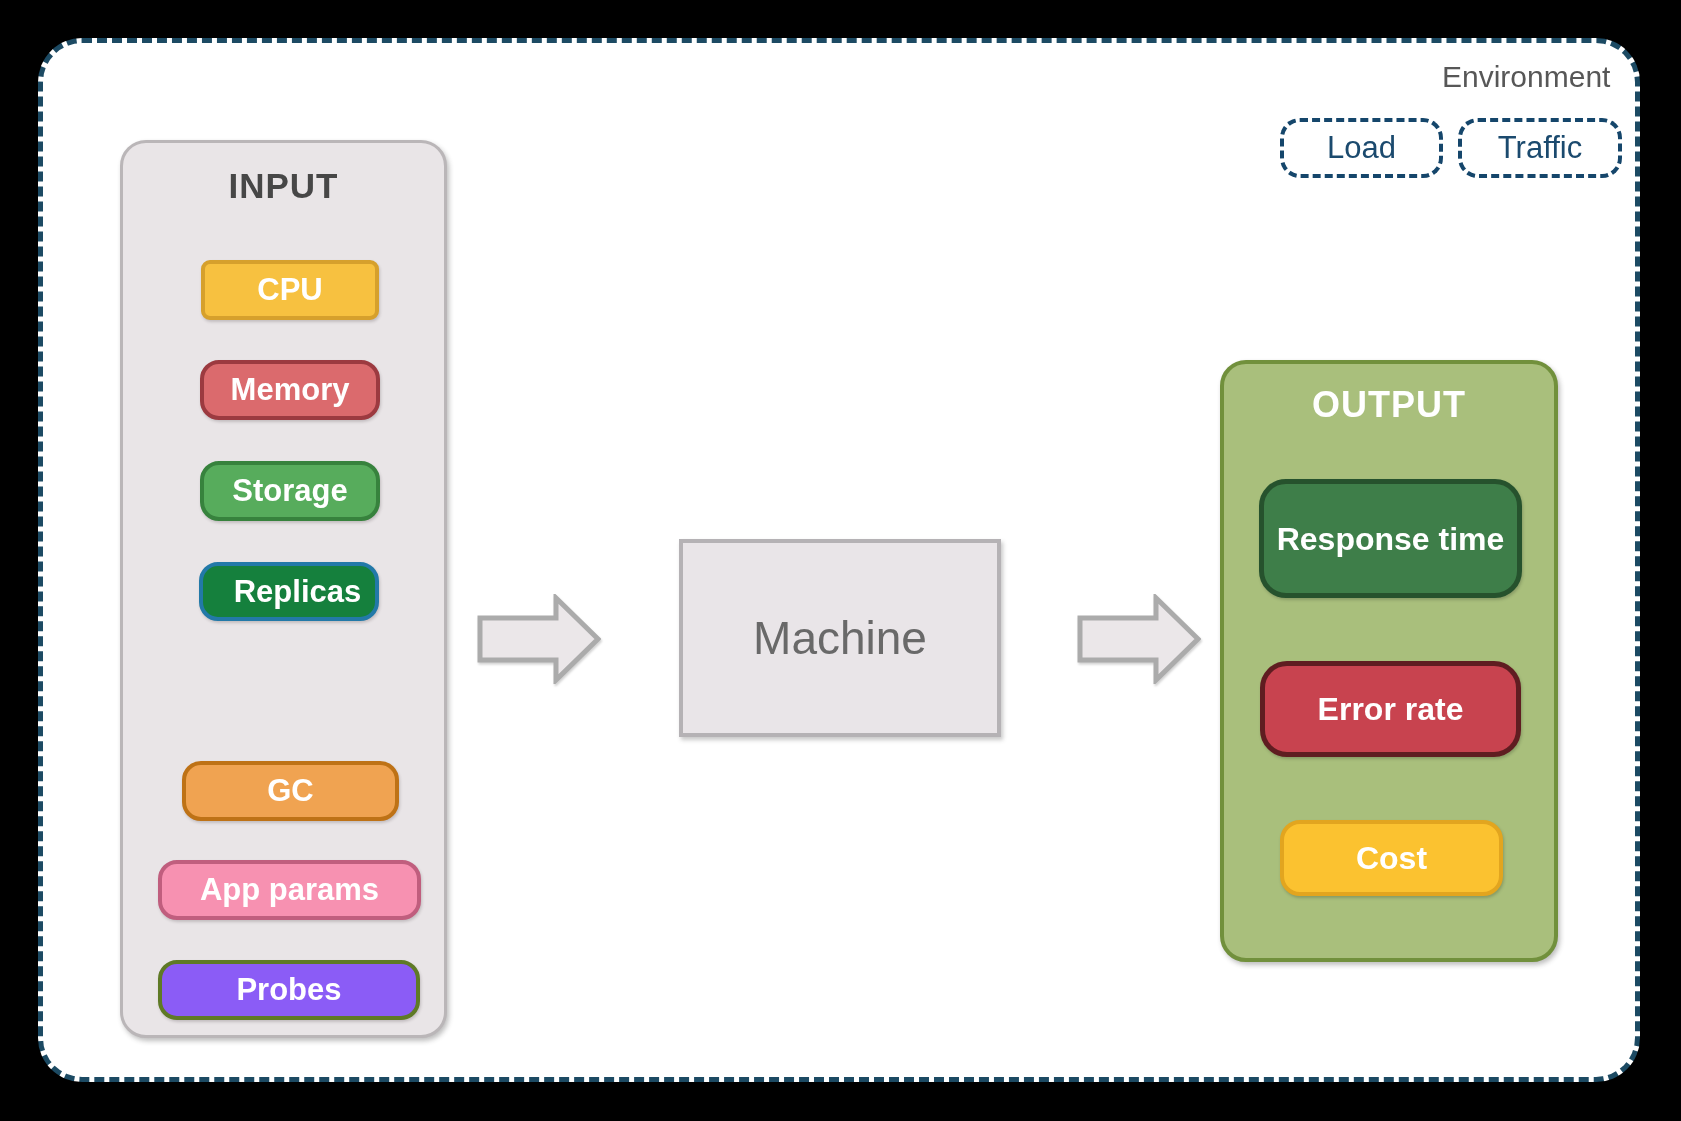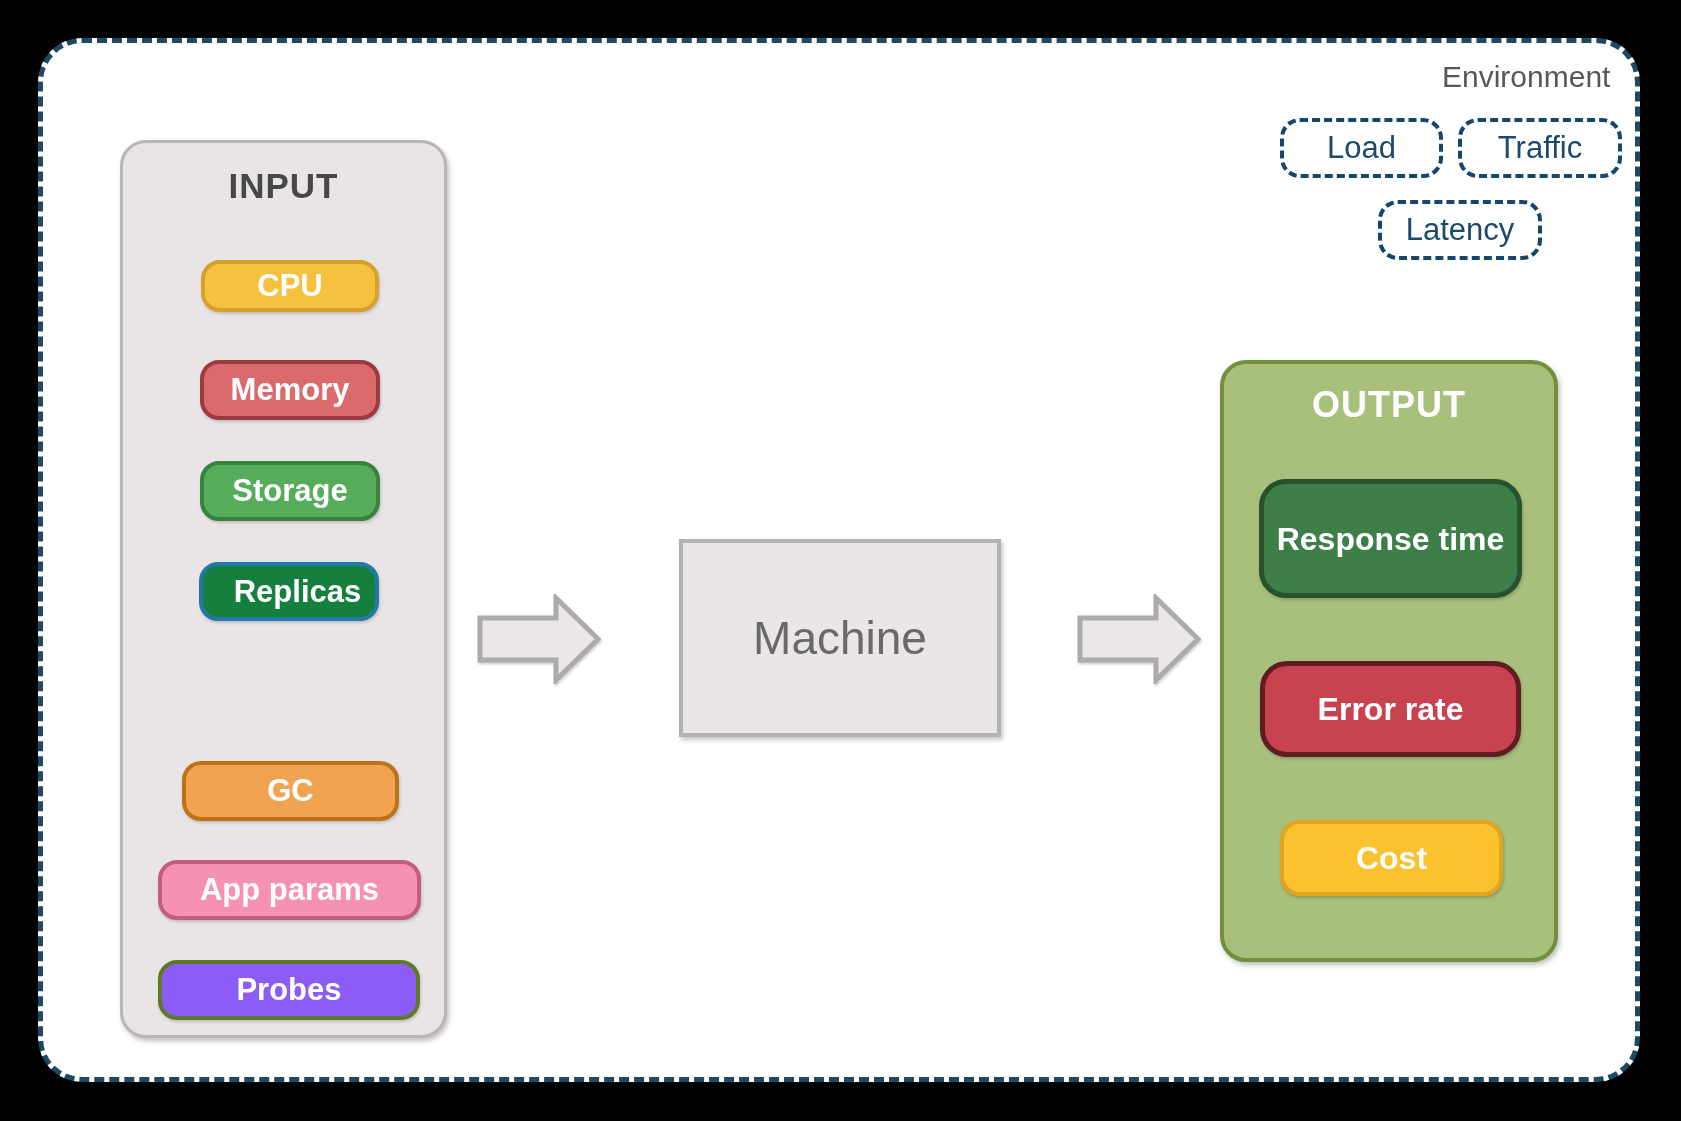--- a/index.html
+++ b/index.html
@@ -65,21 +65,21 @@
     justify-content: center;
     color: #ffffff;
     font-weight: 700;
     font-size: 31px;
     border-style: solid;
     border-width: 4px;
     border-radius: 19px;
     box-shadow: 1px 2px 3px rgba(60,50,55,0.22);
     white-space: nowrap;
   }
-  .p0 { left: 201px; top: 260px; width: 178px; height: 52px; }
+  .p0 { left: 201px; top: 260px; width: 178px; height: 60px; border-radius: 9px; }
   .p1 { left: 200px; top: 360px; width: 180px; height: 60px; }
   .p2 { left: 200px; top: 461px; width: 180px; height: 60px; }
   .p3 { left: 199px; top: 562px; width: 180px; height: 59px; }
   .p4 { left: 181px; top: 658px; width: 217px; height: 60px; }
   .p5 { left: 182px; top: 761px; width: 217px; height: 60px; }
   .p6 { left: 158px; top: 860px; width: 263px; height: 60px; }
   .p7 { left: 158px; top: 960px; width: 262px; height: 60px; }
   .out-box {
     position: absolute;
     box-sizing: border-box;
@@ -146,21 +146,20 @@
 </style>
 </head>
 <body>
 
 <div id="stage">
   <div class="canvas"></div>
 
   <div class="env-label">Environment</div>
   <div class="env-pill e0">Load</div>
   <div class="env-pill e1">Traffic</div>
-  <div class="env-pill e2">Latency</div>
 
   <div class="panel input-panel" style="background-color: rgb(233, 229, 231); border-color: rgb(186, 182, 184);"></div>
   <div class="panel-title input-title">INPUT</div>
   <div class="pill p0" style="background-color: rgb(247, 193, 64); border-color: rgb(214, 160, 44);">CPU</div>
   <div class="pill p1" style="background-color: rgb(219, 106, 109); border-color: rgb(156, 58, 64);">Memory</div>
   <div class="pill p2" style="background-color: rgb(87, 172, 92); border-color: rgb(55, 130, 61);">Storage</div>
   <div class="pill p3" style="background-color: #15803d; border-color: rgb(34, 121, 168); padding-left: 17px;">Replicas</div>
   <div class="pill p5" style="background-color: rgb(240, 163, 81); border-color: rgb(190, 114, 22);">GC</div>
   <div class="pill p6" style="background-color: rgb(247, 145, 177); border-color: rgb(192, 94, 126);">App params</div>
   <div class="pill p7" style="background-color: #8b5cf6; border-color: rgb(95, 122, 38);">Probes</div>

